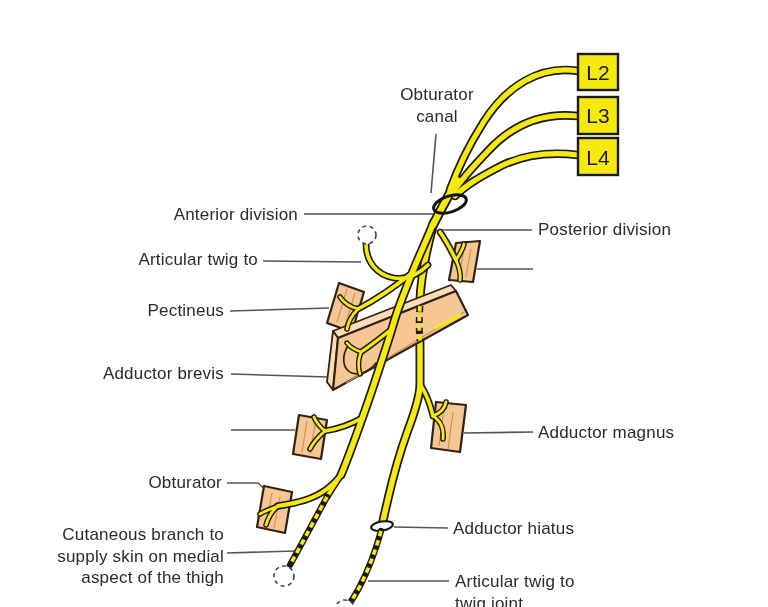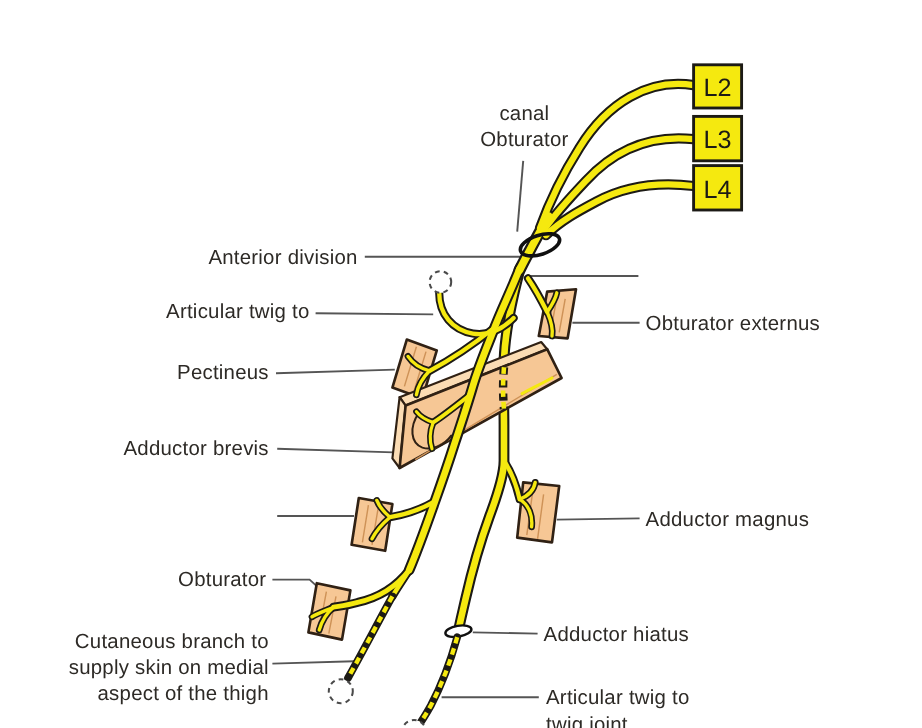--- a/index.html
+++ b/index.html
@@ -164,32 +164,32 @@
       <rect class="lbox" x="578" y="32" width="40" height="36"></rect>
       <rect class="lbox" x="578" y="75" width="40" height="37"></rect>
       <rect class="lbox" x="578" y="116" width="40" height="37"></rect>
       <text class="ltext" x="598" y="58">L2</text>
       <text class="ltext" x="598" y="101">L3</text>
       <text class="ltext" x="598" y="143">L4</text>
     </g>
   </svg>
 
   <div class="lbl c" style="left:381px; top:62px; width:112px;">
+    <span class="ln">Obturator</span>
     <span class="ln">canal</span>
-    <span class="ln">Obturator</span>
   </div>
 
   <div class="lbl r" style="right:470px; top:182px;">Anterior division</div>
 
+  <div class="lbl" style="left:538px; top:197px;">Posterior division</div>
 
   <div class="lbl r" style="right:510px; top:227px;">
     <span class="ln">Articular twig to</span>
   </div>
 
-  <div class="lbl" style="left:538px; top:237px;">Obturator externus</div>
 
   <div class="lbl r" style="right:544px; top:278px;">Pectineus</div>
 
   <div class="lbl r" style="right:544px; top:341px;">Adductor brevis</div>
 
 
   <div class="lbl" style="left:538px; top:400px;">Adductor magnus</div>
 
   <div class="lbl r" style="right:546px; top:450px;">Obturator</div>
 

